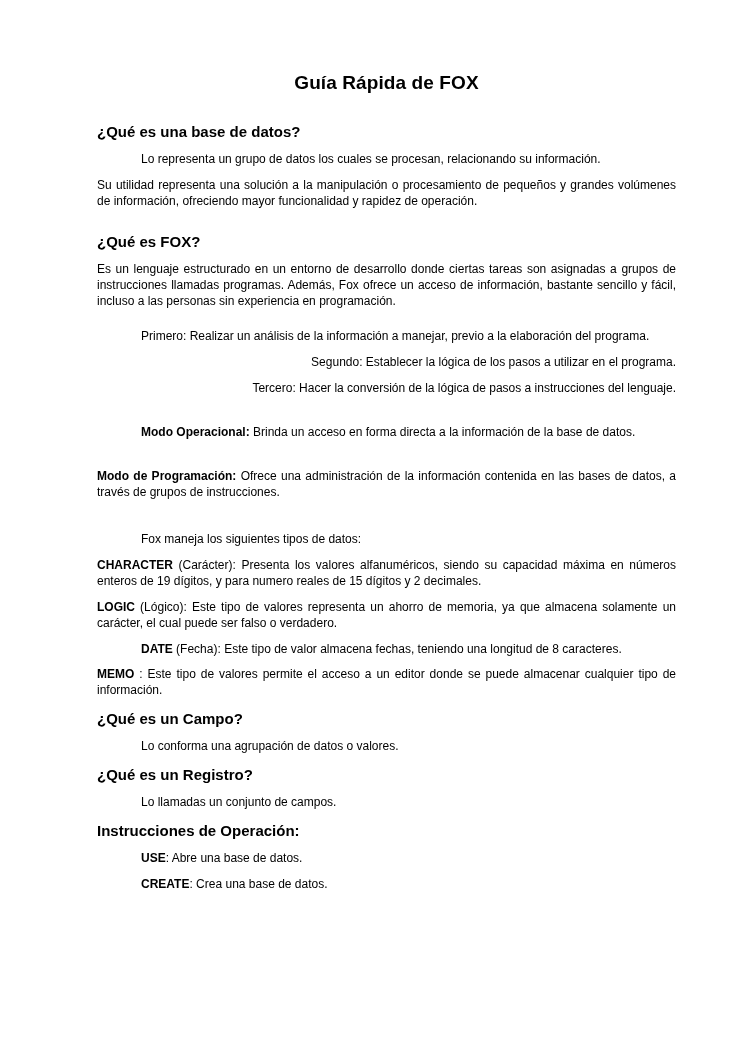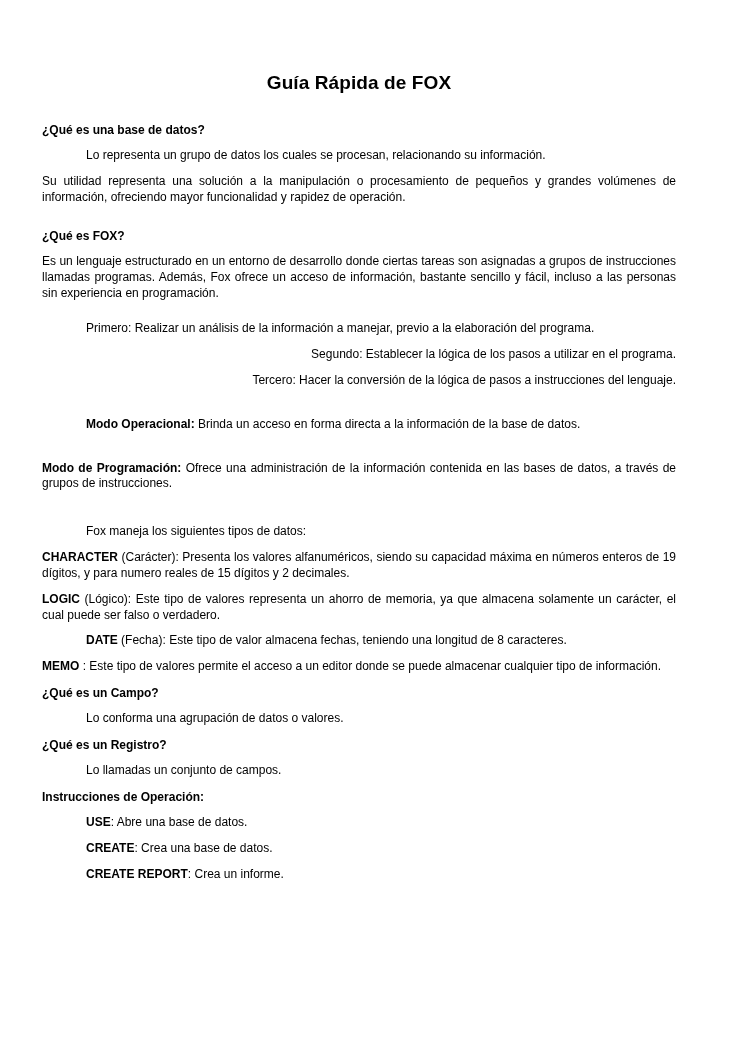--- a/index.html
+++ b/index.html
@@ -13,33 +13,33 @@
     font-family: "Liberation Sans", sans-serif;
     color: #000000;
     -webkit-font-smoothing: antialiased;
   }
   .page {
     position: relative;
     width: 744px;
     height: 1053px;
     background: #ffffff;
     box-sizing: border-box;
-    padding: 0 68px 0 42px;
+    padding: 0 68px 0 97px;
     overflow: hidden;
   }
   .doc-title {
     text-align: center;
     font-size: 19px;
     font-weight: bold;
     margin: 0;
     padding-top: 72px;
     letter-spacing: 0.1px;
   }
   .section-heading {
-    font-size: 12px;
+    font-size: 15px;
     font-weight: bold;
     margin: 0;
     padding: 0;
     line-height: 1.35;
   }
   .center-heading {
     text-align: center;
     font-size: 15px;
     font-weight: bold;
     margin: 0;
@@ -147,19 +147,16 @@
   <p class="body-text left">
     <span class="b">USE</span><span>: Abre una base de datos.</span>
   </p>
 
   <div class="gap-s"></div>
   <p class="body-text left">
     <span class="b">CREATE</span><span>: Crea una base de datos.</span>
   </p>
 
   <div class="gap-s"></div>
-  <p class="body-text left">
-    <span class="b">CREATE REPORT</span><span>: Crea un informe.</span>
-  </p>
 
   <div class="gap-s"></div>
 
 </div>
 
 </body></html>

